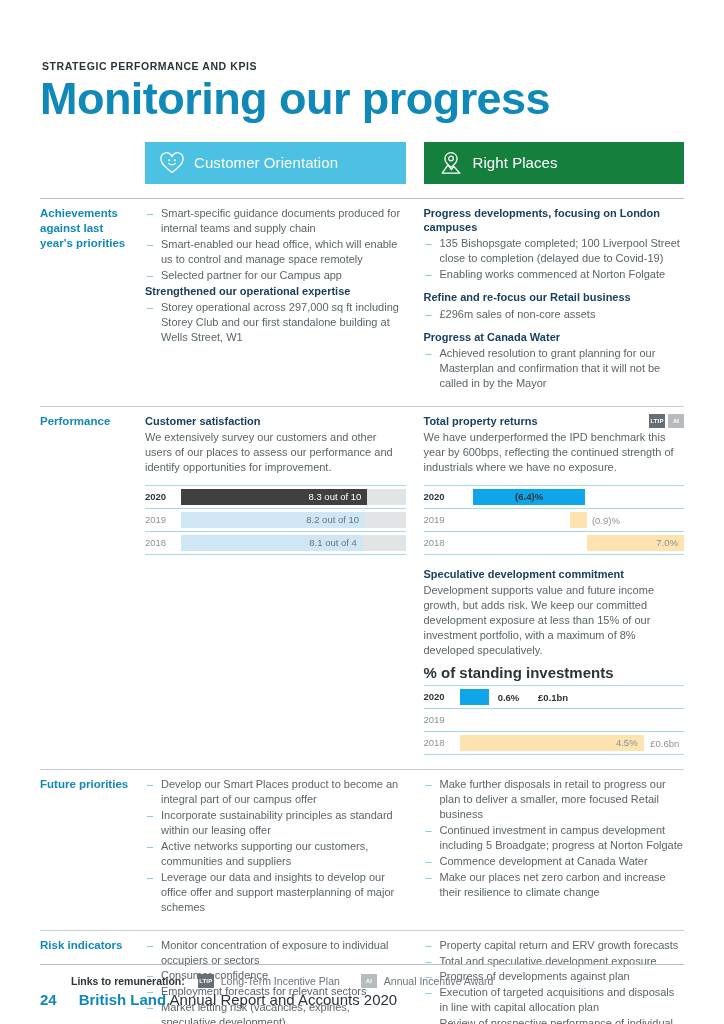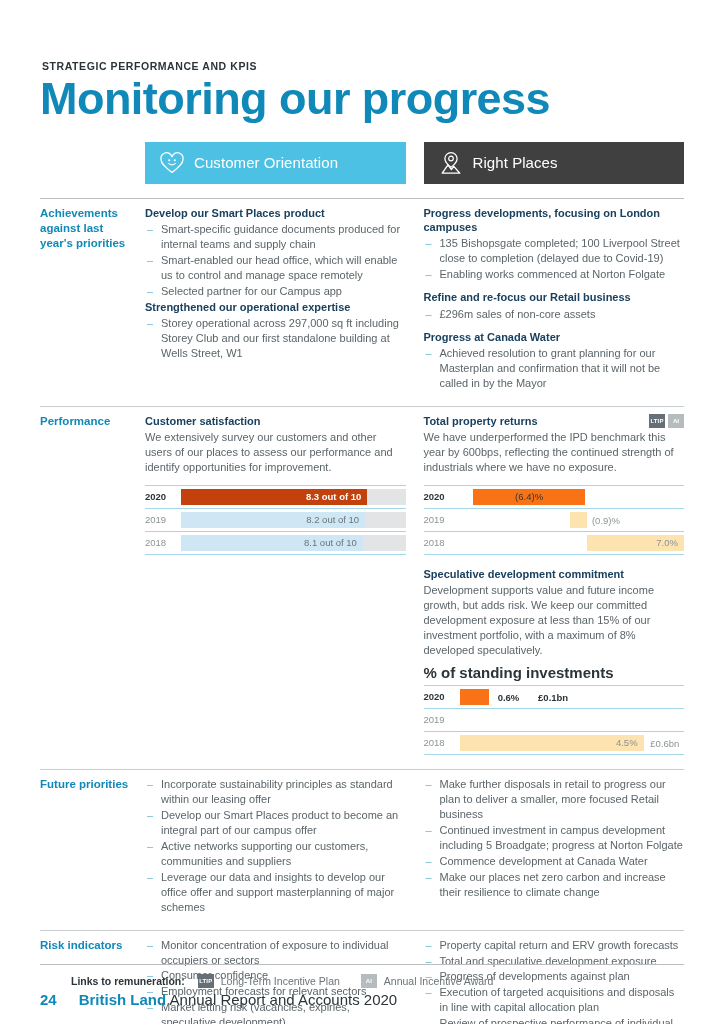--- a/index.html
+++ b/index.html
@@ -197,23 +197,23 @@
     position: absolute;
     top: 3px; bottom: 3px;
     display: flex;
     align-items: center;
     justify-content: flex-end;
     box-sizing: border-box;
     padding-right: 6px;
     font-size: 9.5px;
     white-space: nowrap;
   }
-  .bar-fill.blue-strong { background: #c2410c; color: #ffffff; font-weight: bold; }
+  .bar-fill.blue-strong { background: #404040; color: #ffffff; font-weight: normal; }
   .bar-fill.blue-pale  { background: #cfe7f4; color: #6b7478; }
-  .bar-fill.amber-strong { background: #f97316; color: #2b3439; font-weight: normal; }
+  .bar-fill.amber-strong { background: #0ea5e9; color: #2b3439; font-weight: bold; }
   .bar-fill.amber-pale  { background: #fde3b0; color: #8b9396; }
   .bar-outside {
     position: absolute;
     font-size: 9.5px;
     white-space: nowrap;
     color: #8b9396;
     top: 50%;
     transform: translateY(-50%);
   }
   .bar-outside.strong { color: #2b3439; font-weight: bold; }
@@ -274,38 +274,37 @@
       <span>
         <svg width="26" height="24" viewBox="0 0 26 24">
           <path d="M13 21.5 C6 16 2 12.5 2 8.4 A5.6 5.6 0 0 1 13 6.2 A5.6 5.6 0 0 1 24 8.4 C24 12.5 20 16 13 21.5 Z" fill="none" stroke="#ffffff" stroke-width="1.3"></path>
           <circle cx="10.2" cy="9.2" r="1.05" fill="#ffffff"></circle>
           <circle cx="15.8" cy="9.2" r="1.05" fill="#ffffff"></circle>
           <path d="M9.6 12.4 Q13 15.2 16.4 12.4" fill="none" stroke="#ffffff" stroke-width="1.2" stroke-linecap="round"></path>
         </svg>
       </span>
       <span class="p-label">Customer Orientation</span>
     </div>
-    <div class="pillar" style="background:#404040">
+    <div class="pillar" style="background:#15803d">
       <span>
         <svg width="26" height="24" viewBox="0 0 26 24">
           <path d="M13 1.6 C9.6 1.6 6.9 4.3 6.9 7.7 C6.9 11.6 13 16.3 13 16.3 C13 16.3 19.1 11.6 19.1 7.7 C19.1 4.3 16.4 1.6 13 1.6 Z" fill="none" stroke="#ffffff" stroke-width="1.3"></path>
           <circle cx="13" cy="7.5" r="2.3" fill="none" stroke="#ffffff" stroke-width="1.2"></circle>
           <path d="M4.2 22.2 L10 13.8 L13.4 18.6 L15.8 15.4 L21.8 22.2 Z" fill="none" stroke="#ffffff" stroke-width="1.3" stroke-linejoin="round"></path>
         </svg>
       </span>
       <span class="p-label">Right Places</span>
     </div>
   </div>
 
   <div class="rule"></div>
   <div class="section">
     <div class="sec-label">Achievements against last year's priorities</div>
     <div class="cols">
       <div class="col">
-        <h4 class="sub">Develop our Smart Places product</h4>
         <ul class="dash">
           <li>Smart-specific guidance documents produced for internal teams and supply chain</li>
           <li>Smart-enabled our head office, which will enable us to control and manage space remotely</li>
           <li>Selected partner for our Campus app</li>
         </ul>
         <h4 class="sub">Strengthened our operational expertise</h4>
         <ul class="dash">
           <li>Storey operational across 297,000 sq ft including Storey Club and our first standalone building at Wells Street, W1</li>
         </ul>
       </div>
@@ -348,21 +347,21 @@
             <div class="bar-year">2019</div>
             <div class="bar-track">
               <div class="bar-bg" style="width:100%"></div>
               <div class="bar-fill blue-pale" style="left:0; width:82%">8.2 out of 10</div>
             </div>
           </div>
           <div class="bar-row">
             <div class="bar-year">2018</div>
             <div class="bar-track">
               <div class="bar-bg" style="width:100%"></div>
-              <div class="bar-fill blue-pale" style="left:0; width:81%">8.1 out of 10</div>
+              <div class="bar-fill blue-pale" style="left:0; width:81%">8.1 out of 4</div>
             </div>
           </div>
         </div>
       </div>
 
       <div class="col">
         <div class="badges">
           <span class="badge ltip">LTIP</span>
           <span class="badge ai">AI</span>
         </div>
@@ -418,22 +417,22 @@
       </div>
     </div>
   </div>
 
   <div class="rule thin"></div>
   <div class="section">
     <div class="sec-label">Future priorities</div>
     <div class="cols">
       <div class="col">
         <ul class="dash">
+          <li>Develop our Smart Places product to become an integral part of our campus offer</li>
           <li>Incorporate sustainability principles as standard within our leasing offer</li>
-          <li>Develop our Smart Places product to become an integral part of our campus offer</li>
           <li>Active networks supporting our customers, communities and suppliers</li>
           <li>Leverage our data and insights to develop our office offer and support masterplanning of major schemes</li>
         </ul>
       </div>
       <div class="col">
         <ul class="dash">
           <li>Make further disposals in retail to progress our plan to deliver a smaller, more focused Retail business</li>
           <li>Continued investment in campus development including 5 Broadgate; progress at Norton Folgate</li>
           <li>Commence development at Canada Water</li>
           <li>Make our places net zero carbon and increase their resilience to climate change</li>

